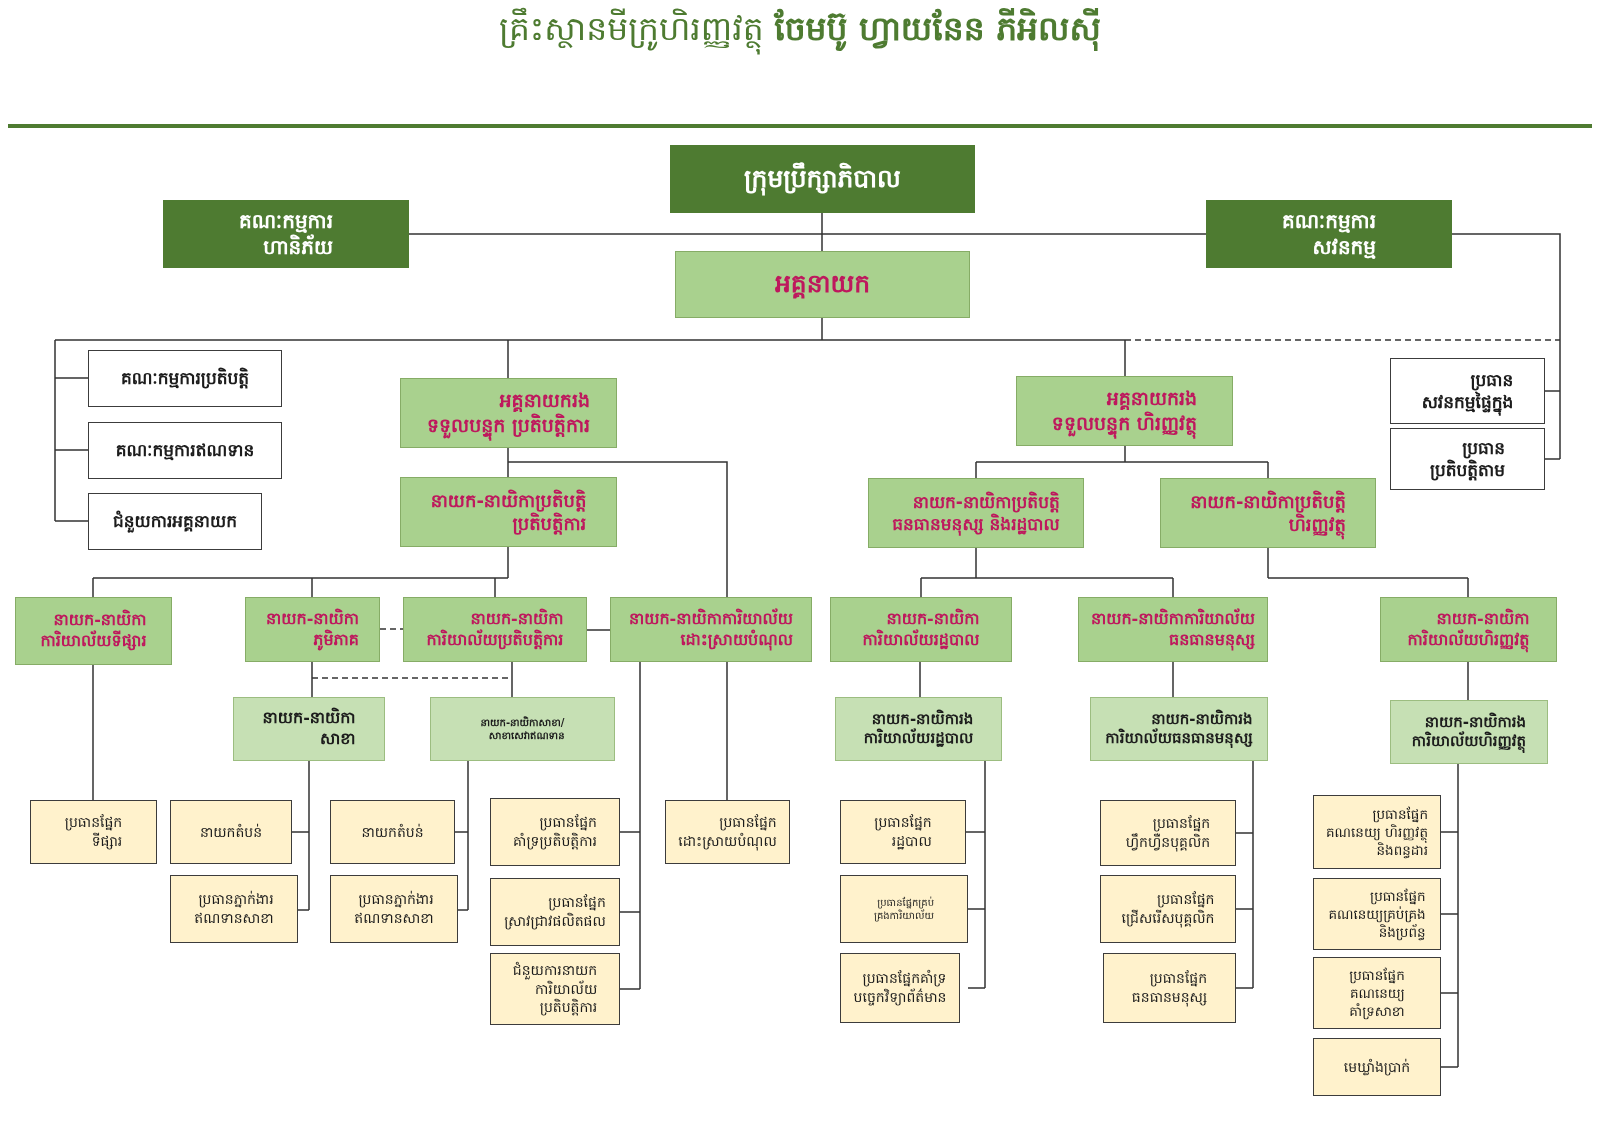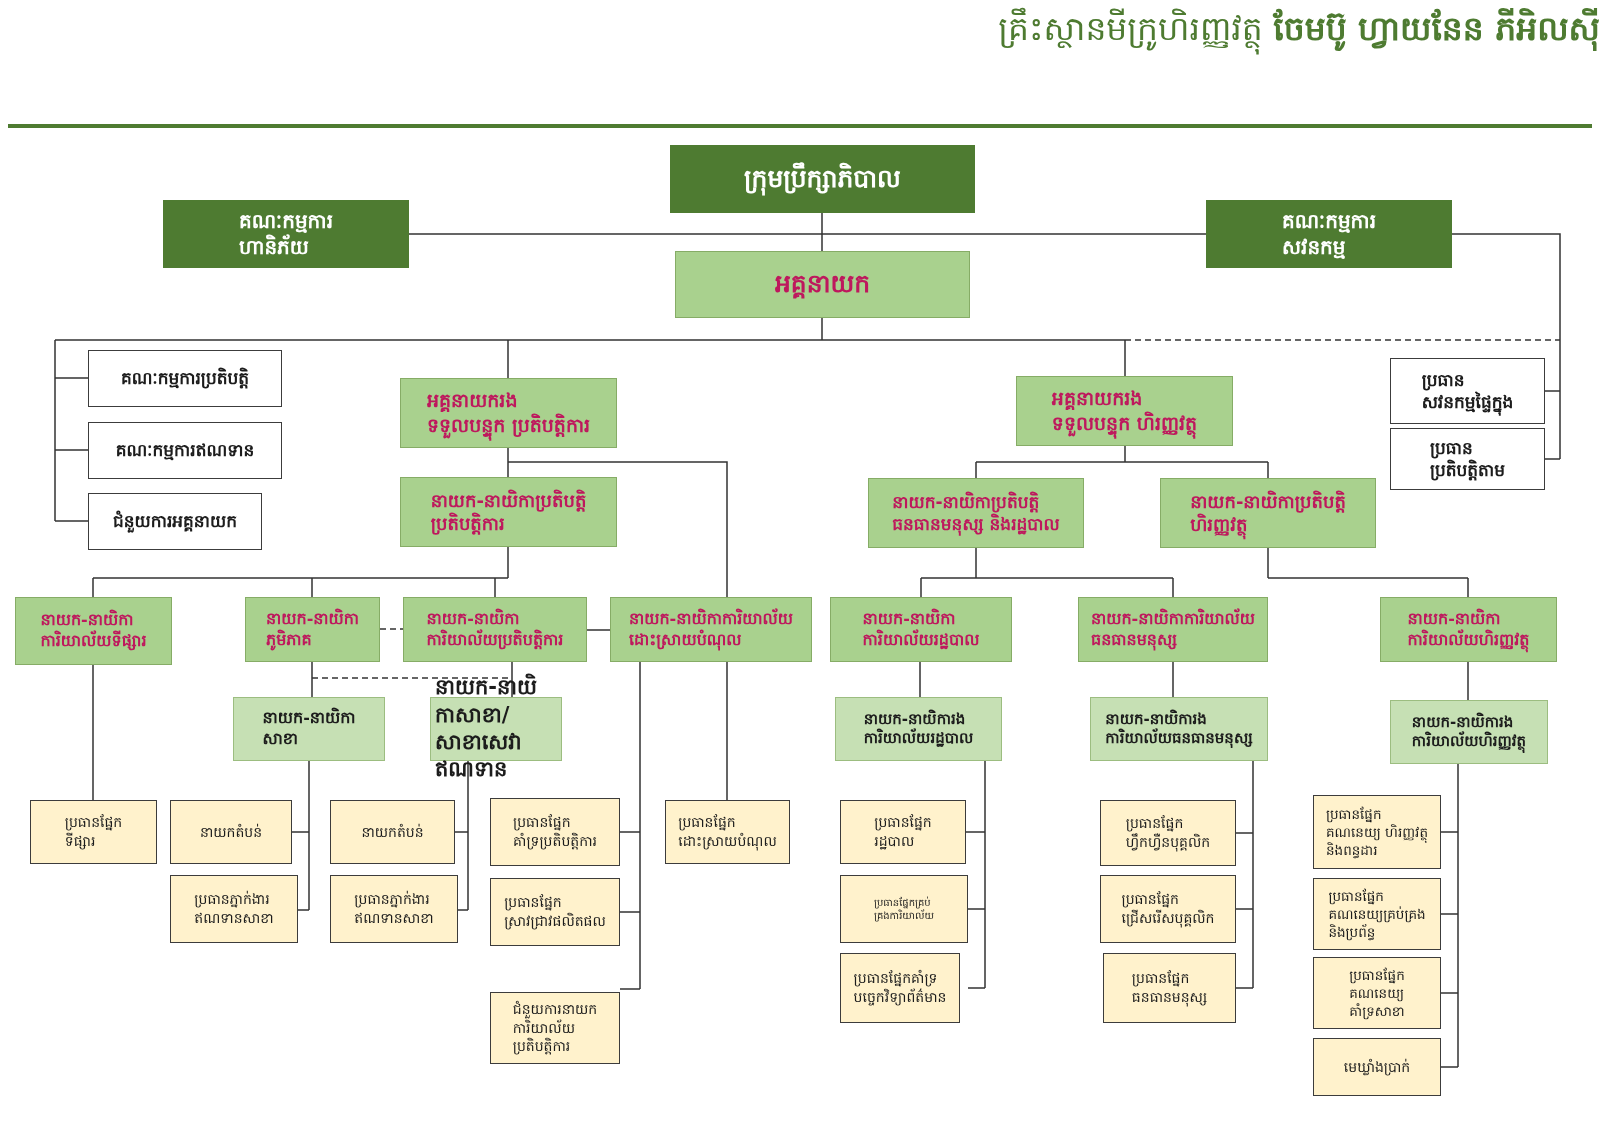--- a/index.html
+++ b/index.html
@@ -6,30 +6,30 @@
     --dark-green:#4e7b31;
     --mid-green:#a9d18e;
     --pale-green:#c6e0b4;
     --cream:#fff2cc;
     --line:#333333;
   }
   html,body{margin:0;padding:0;background:#ffffff;}
   body{font-family:"DejaVu Sans",sans-serif;}
   .canvas{position:relative;width:1600px;height:1127px;background:#fff;overflow:hidden;}
   .wires{position:absolute;left:0;top:0;z-index:0;}
-  .title-line1{position:absolute;left:0;top:8px;width:1600px;text-align:right;
+  .title-line1{position:absolute;left:0;top:8px;width:1600px;text-align:center;
     font-size:33px;color:var(--dark-green);z-index:2;}
   .t-reg{font-weight:normal;}
   .t-bold{font-weight:bold;}
   .title-line2{position:absolute;left:0;top:72px;width:1600px;text-align:center;
     font-size:29px;font-weight:bold;color:var(--dark-green);z-index:2;}
   .title-rule{position:absolute;left:8px;top:124px;width:1584px;height:4px;
     background:var(--dark-green);z-index:2;}
   .box{position:absolute;display:flex;align-items:center;justify-content:center;
-    text-align:left;white-space:pre-line;box-sizing:border-box;z-index:2;
+    text-align:right;white-space:pre-line;box-sizing:border-box;z-index:2;
     line-height:1.3;padding:2px 4px;}
   .dark{background:var(--dark-green);color:#ffffff;font-weight:bold;}
   .green{background:var(--mid-green);color:#be185d;font-weight:bold;border:1px solid #86ac66;}
   .pale{background:var(--pale-green);color:#1c1c1c;font-weight:bold;border:1px solid #9cbd80;}
   .white{background:#ffffff;color:#1c1c1c;font-weight:bold;border:1px solid #3c3c3c;}
   .yellow{background:var(--cream);color:#1c1c1c;border:1px solid #3c3c3c;line-height:1.35;}
 </style>
 </head>
 <body>
 
@@ -147,21 +147,21 @@
 ដោះស្រាយបំណុល</div>
   <div class="box green" style="left:830px;top:597px;width:182px;height:65px;font-size:16px">នាយក-នាយិកា
 ការិយាល័យរដ្ឋបាល</div>
   <div class="box green" style="left:1078px;top:597px;width:190px;height:65px;font-size:16px">នាយក-នាយិកាការិយាល័យ
 ធនធានមនុស្ស</div>
   <div class="box green" style="left:1380px;top:597px;width:177px;height:65px;font-size:16px">នាយក-នាយិកា
 ការិយាល័យហិរញ្ញវត្ថុ</div>
 
   <div class="box pale" style="left:233px;top:697px;width:152px;height:64px;font-size:16px">នាយក-នាយិកា
 សាខា</div>
-  <div class="box pale" style="left:430px;top:697px;width:132px;height:64px;font-size:21px">នាយក-នាយិកាសាខា/
+  <div class="box pale" style="left:430px;top:697px;width:185px;height:64px;font-size:10px">នាយក-នាយិកាសាខា/
 សាខាសេវាឥណទាន</div>
   <div class="box pale" style="left:835px;top:697px;width:167px;height:64px;font-size:15px">នាយក-នាយិការង
 ការិយាល័យរដ្ឋបាល</div>
   <div class="box pale" style="left:1090px;top:697px;width:178px;height:64px;font-size:15px">នាយក-នាយិការង
 ការិយាល័យធនធានមនុស្ស</div>
   <div class="box pale" style="left:1390px;top:700px;width:158px;height:64px;font-size:15px">នាយក-នាយិការង
 ការិយាល័យហិរញ្ញវត្ថុ</div>
 
   <div class="box yellow" style="left:30px;top:800px;width:127px;height:64px;font-size:14px">ប្រធានផ្នែក
 ទីផ្សារ</div>
@@ -171,21 +171,21 @@
 ឥណទានសាខា</div>
 
   <div class="box yellow" style="left:330px;top:800px;width:125px;height:64px;font-size:14px">នាយកតំបន់</div>
   <div class="box yellow" style="left:330px;top:875px;width:128px;height:68px;font-size:14px">ប្រធានភ្នាក់ងារ
 ឥណទានសាខា</div>
 
   <div class="box yellow" style="left:490px;top:798px;width:130px;height:68px;font-size:14px">ប្រធានផ្នែក
 គាំទ្រប្រតិបត្តិការ</div>
   <div class="box yellow" style="left:490px;top:878px;width:130px;height:68px;font-size:14px">ប្រធានផ្នែក
 ស្រាវជ្រាវផលិតផល</div>
-  <div class="box yellow" style="left:490px;top:992px;width:130px;height:72px;font-size:14px">ជំនួយការនាយក
+  <div class="box yellow" style="left:490px;top:953px;width:130px;height:72px;font-size:14px">ជំនួយការនាយក
 ការិយាល័យ
 ប្រតិបត្តិការ</div>
 
   <div class="box yellow" style="left:665px;top:800px;width:125px;height:64px;font-size:14px">ប្រធានផ្នែក
 ដោះស្រាយបំណុល</div>
 
   <div class="box yellow" style="left:840px;top:800px;width:126px;height:64px;font-size:14px">ប្រធានផ្នែក
 រដ្ឋបាល</div>
   <div class="box yellow" style="left:840px;top:875px;width:128px;height:68px;font-size:10px">ប្រធានផ្នែកគ្រប់
 គ្រងការិយាល័យ</div>

